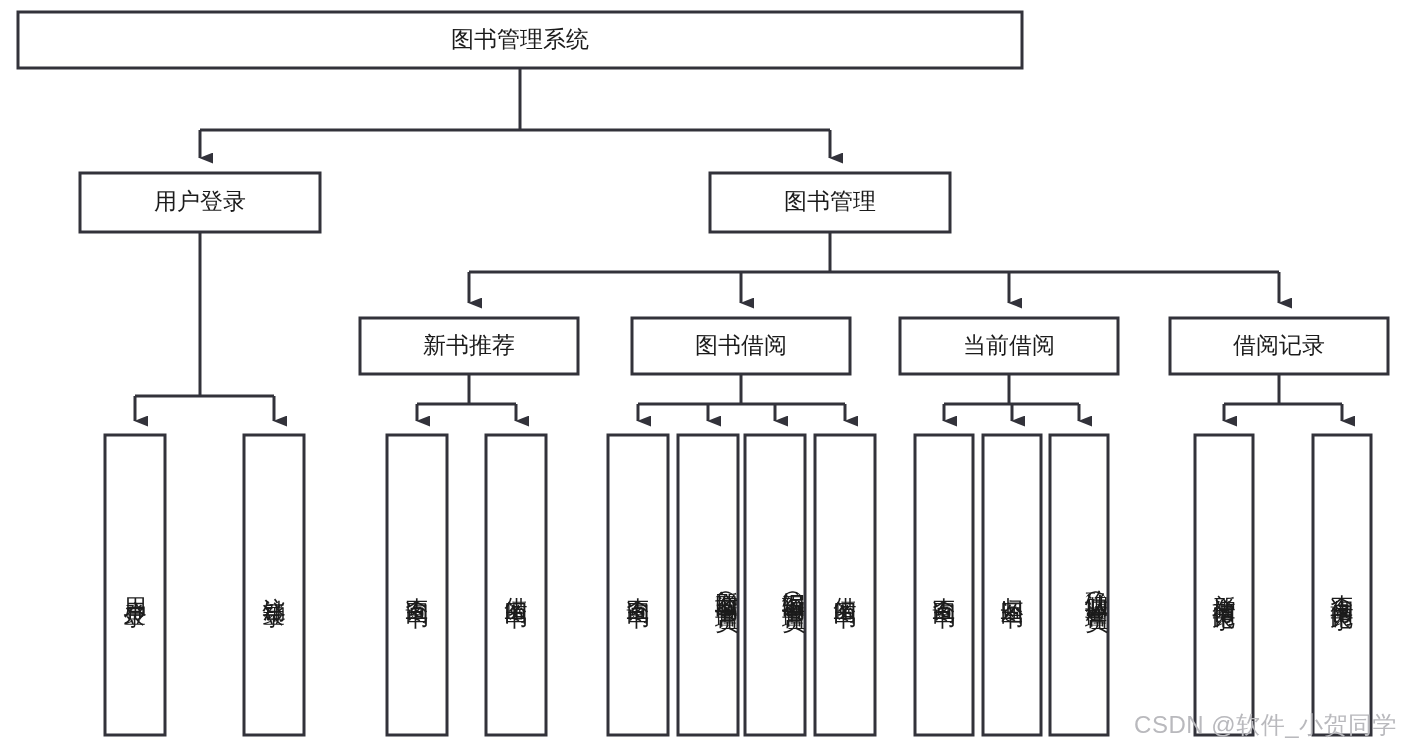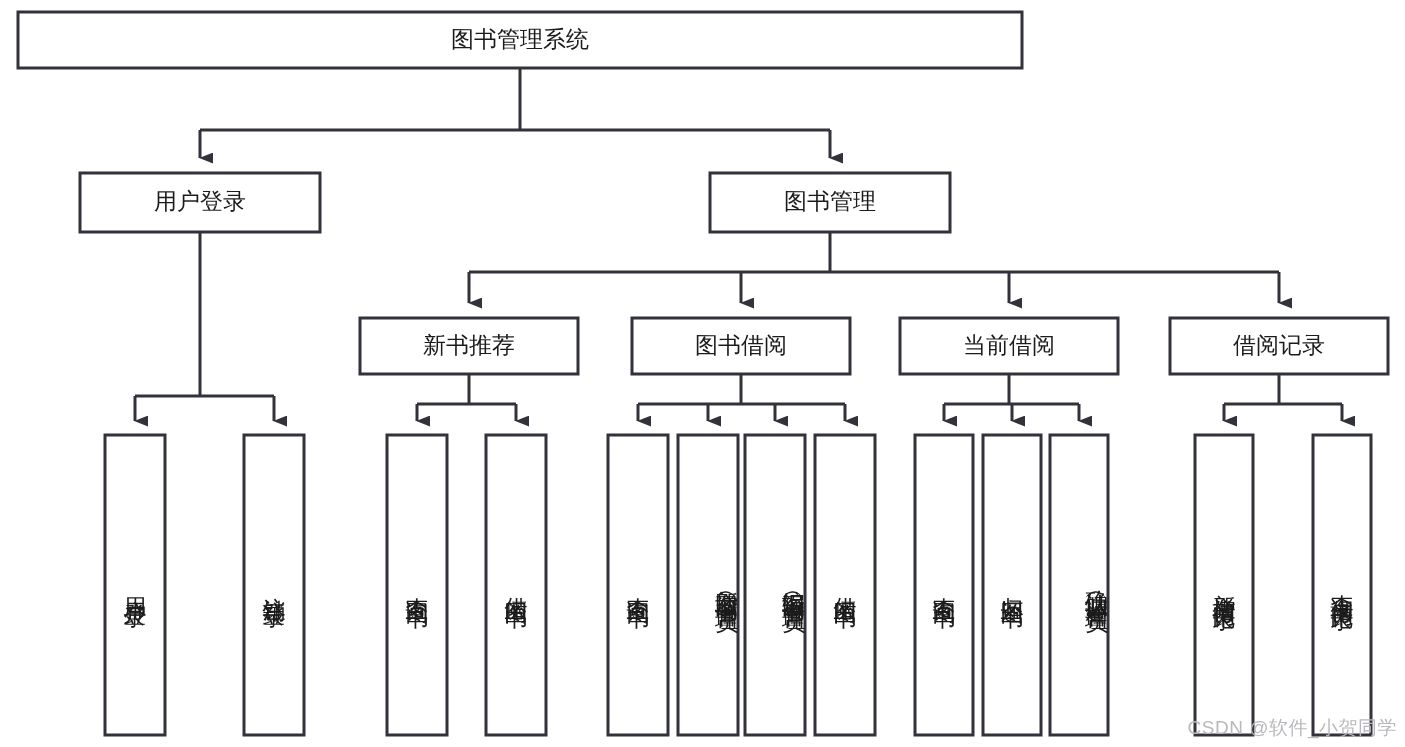--- a/index.html
+++ b/index.html
@@ -56,21 +56,21 @@
     color: #1b1b1b;
     letter-spacing: 3px;
     white-space: nowrap;
     pointer-events: none;
   }
   #watermark {
     position: absolute;
     right: 8px;
     bottom: 6px;
     font-family: "Liberation Sans", "DejaVu Sans", sans-serif;
-    font-size: 19px;
+    font-size: 24px;
     color: #b9b9bd;
     white-space: nowrap;
     letter-spacing: 0.5px;
   }
 </style>
 </head>
 <body>
 
 <svg id="diagram" viewBox="0 0 1405 747">
   <defs>

